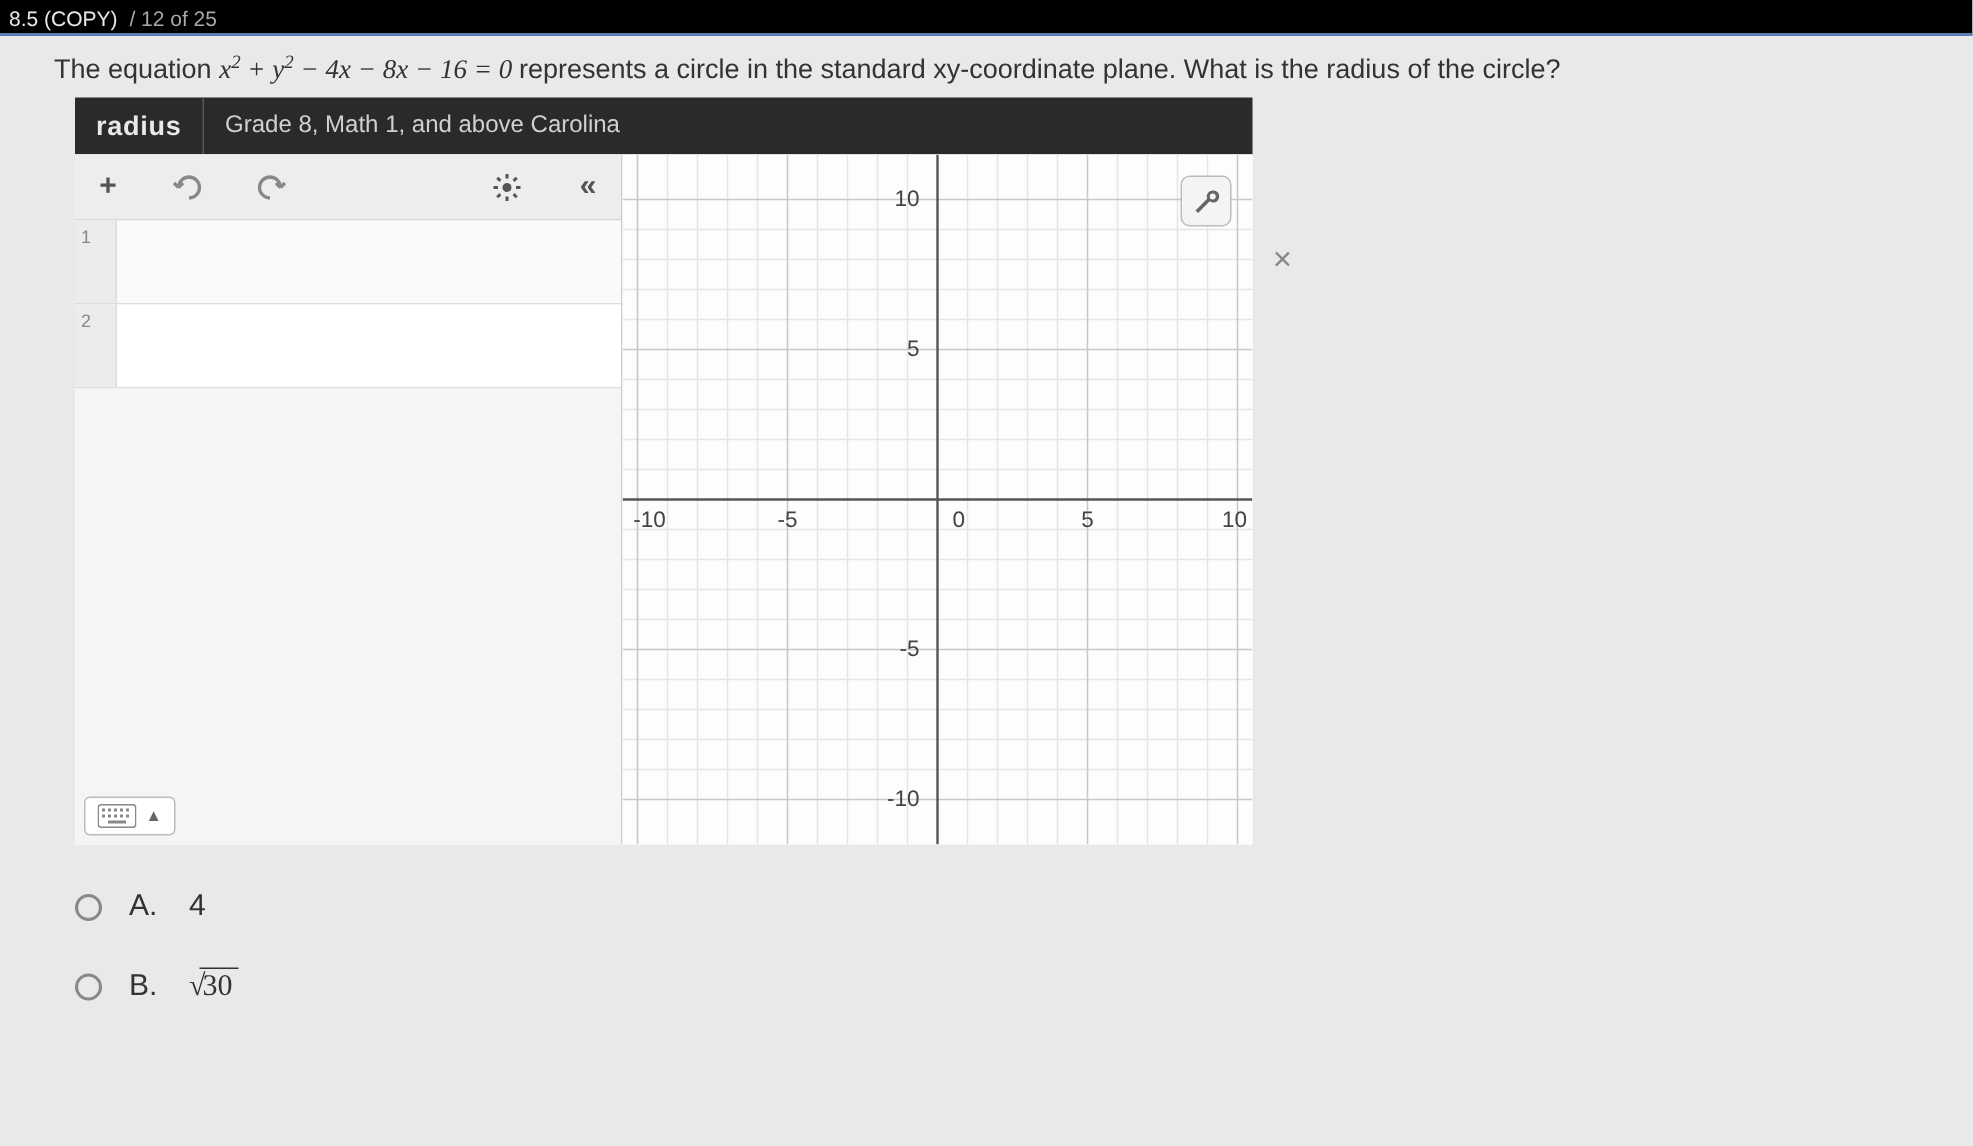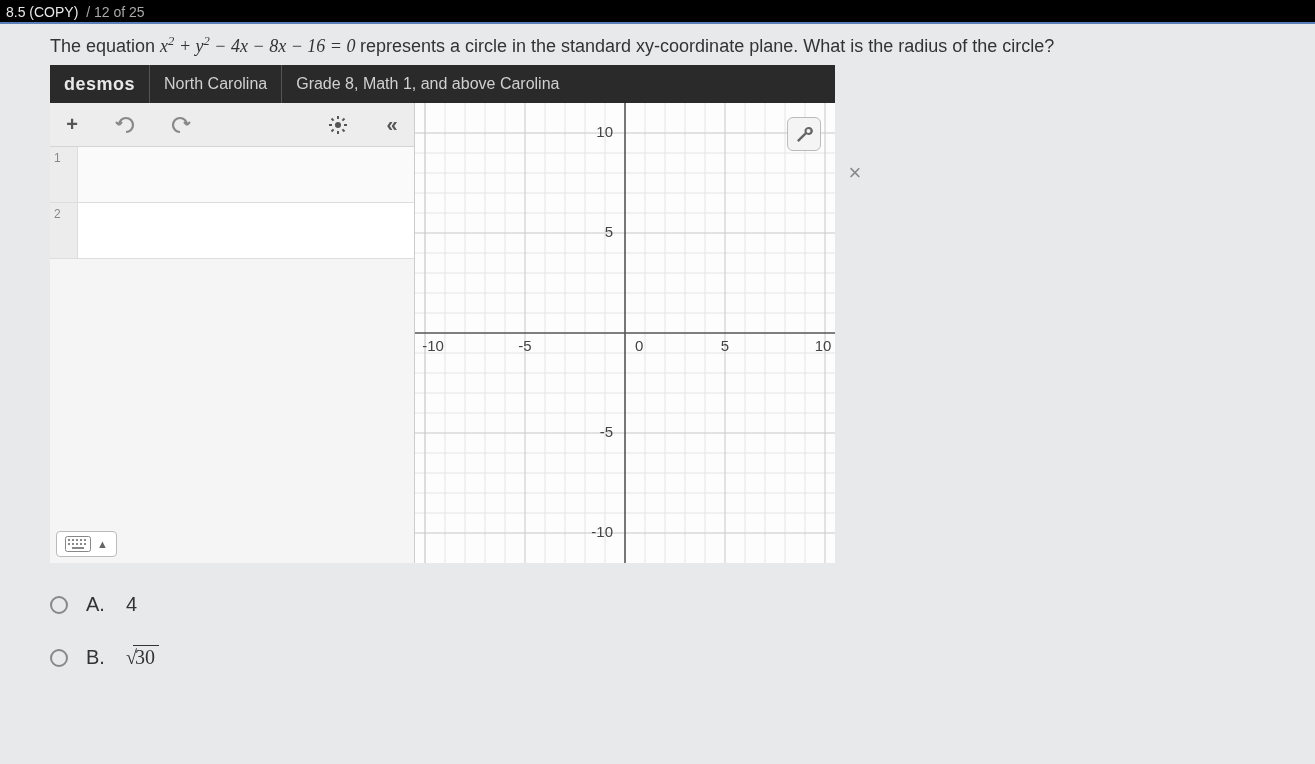--- a/index.html
+++ b/index.html
@@ -17,21 +17,21 @@
     height: 24px;
     line-height: 24px;
     padding: 0 6px;
     font-size: 14px;
     border-bottom: 2px solid #5a7fb8;
   }
   .top-bar .primary { color: #e8e8e8; }
   .top-bar .secondary { color: #a8a8a8; margin-left: 4px; }
 
   .question-row {
-    padding: 10px 50px 8px 50px;
+    padding: 10px 50px 8px 36px;
     font-size: 18px;
     color: #333;
   }
   .question-row .math { font-style: italic; font-family: "Times New Roman", serif; }
   .question-row sup { font-size: 0.7em; }
 
   .desmos-wrap {
     margin-left: 50px;
     width: 785px;
     position: relative;
@@ -194,22 +194,21 @@
 <div class="question-row">
   <span>The equation </span>
   <span class="math">
     <i>x</i><sup>2</sup> + <i>y</i><sup>2</sup> − 4<i>x</i> − 8<i>x</i> − 16 = 0
   </span>
   <span> represents a circle in the standard xy-coordinate plane. What is the radius of the circle?</span>
 </div>
 
 <div class="desmos-wrap">
   <div class="desmos-header">
-    <div class="desmos-brand">desmos</div>
-    <div class="desmos-region">North Carolina</div>
+    <div class="desmos-brand">radius</div>
     <div class="desmos-version">Grade 8, Math 1, and above Carolina</div>
   </div>
   <div class="desmos-body">
     <div class="expr-panel">
       <div class="expr-toolbar">
         <div class="tool-btn">
             <b>+</b>
           </div>
         <div class="tool-btn">
           <svg width="22" height="18" viewBox="0 0 22 18">

